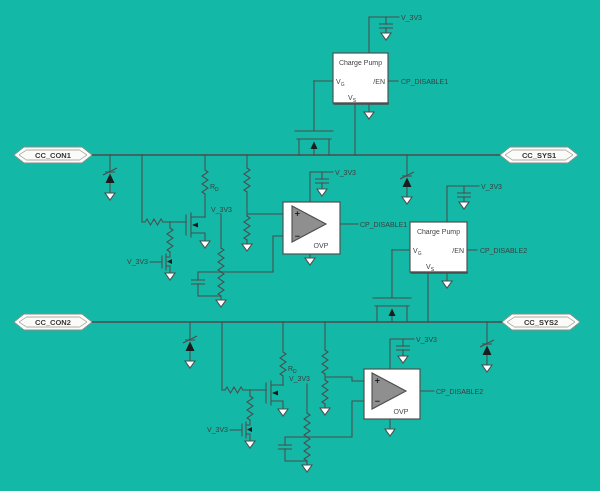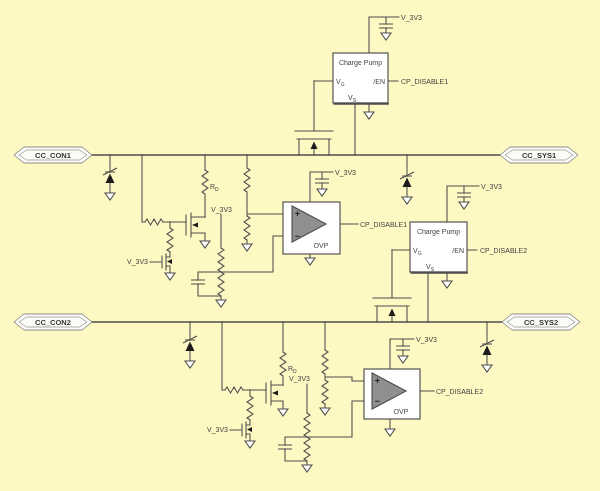--- a/index.html
+++ b/index.html
@@ -1,16 +1,16 @@
 <!DOCTYPE html>
 <html><head>
 <meta charset="utf-8">
 <style>
   html,body{margin:0;padding:0;background:#ffffff;}
-  .stage{width:600px;height:491px;background:#fef9c3;position:relative;font-family:"Liberation Sans",sans-serif;}
+  .stage{width:600px;height:491px;background:#14b8a6;position:relative;font-family:"Liberation Sans",sans-serif;}
   svg{display:block;}
   .wire{stroke:#4d4d4d;stroke-width:1.05;fill:none;stroke-linecap:square;}
   .bus{stroke-width:1.35;}
   .sym{stroke:#4d4d4d;stroke-width:1.05;fill:none;}
   .box{fill:#ffffff;stroke:#4d4d4d;stroke-width:1.15;}
   .boxshadow{stroke:#4d4d4d;stroke-width:2;}
   .tri{fill:#8f8f8f;stroke:#4d4d4d;stroke-width:1.1;}
   .filled{fill:#1c1c1c;stroke:none;}
   .flag-outer{fill:#fbfbf8;stroke:#8c8c8c;stroke-width:1;}
   .flag-inner{fill:none;stroke:#9a9a9a;stroke-width:0.8;}

